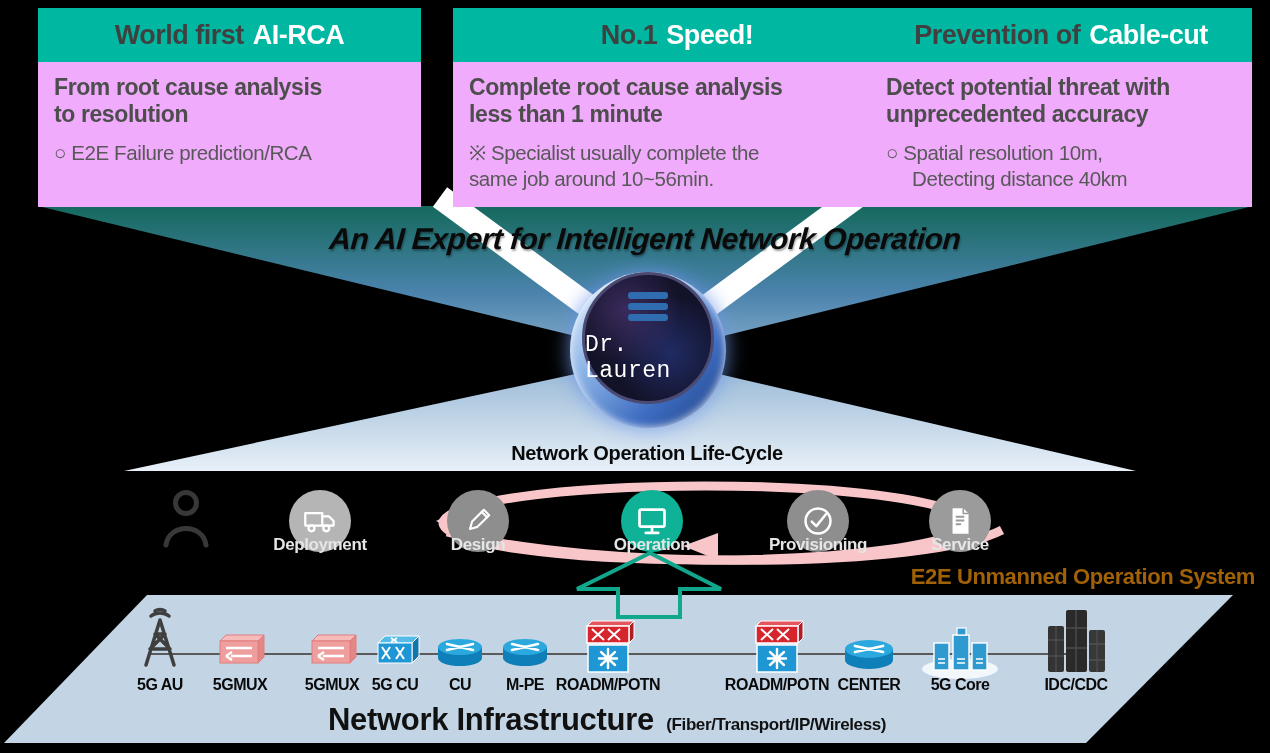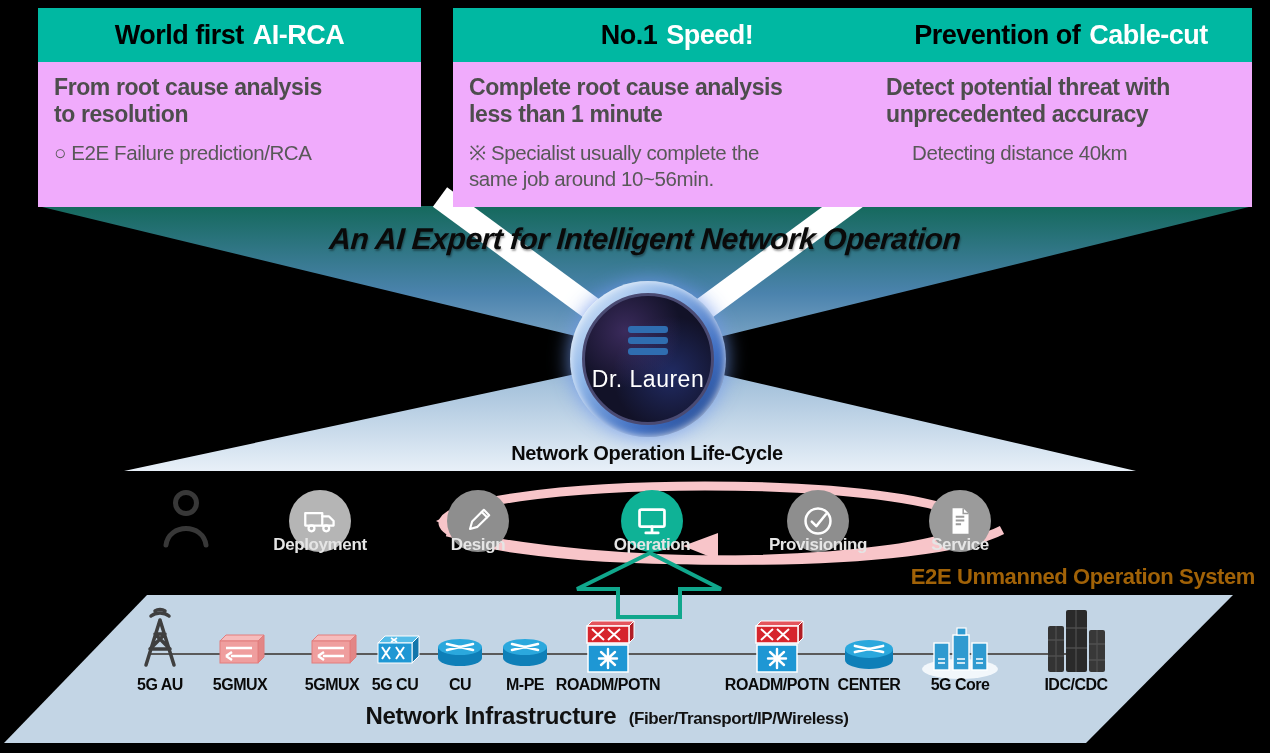--- a/index.html
+++ b/index.html
@@ -6,40 +6,40 @@
   .stage{position:relative;width:1270px;height:753px;background:#000;overflow:hidden;
          font-family:"Liberation Sans",sans-serif;}
 
   
   .card{position:absolute;top:8px;}
   .card-1{left:38px;width:383px;}
   .card-2{left:453px;width:448px;}
   .card-3{left:870px;width:382px;}
   .card-hd{height:54px;background:#00b8a2;color:#fff;display:flex;align-items:center;
            justify-content:center;gap:9px;font-size:27px;font-weight:bold;letter-spacing:-0.5px;}
-  .card-hd .red{color:#000000;}
+  .card-hd .red{color:#404040;}
   .card-bd{background:#f0abfc;height:145px;box-sizing:border-box;padding:12px 16px 0 16px;}
   .card-heading{font-size:23px;font-weight:bold;color:#4d4d4d;line-height:1.18;letter-spacing:-0.4px;}
   .card-bullet{margin-top:12px;font-size:20.5px;color:#585858;line-height:1.28;letter-spacing:-0.4px;}
   .indent2{padding-left:26px;}
 
   
   .scene{position:absolute;left:0;top:0;width:1270px;height:753px;}
 
   
   .tagline{position:absolute;left:250px;top:222px;width:790px;text-align:center;
            font-size:30px;font-weight:bold;font-style:italic;color:#0a0a0a;
            letter-spacing:-0.5px;transform:skewX(-4deg);
            text-shadow:1px 2px 2px rgba(0,0,0,0.35);}
 
   
-  .badge{position:absolute;left:570px;top:281px;width:156px;height:156px;border-radius:50%;
+  .badge{position:absolute;left:570px;top:272px;width:156px;height:156px;border-radius:50%;
          background:linear-gradient(135deg,#e8f3fd 0%,#8fb6e8 35%,#3d6cc0 70%,#1d3d7d 100%);
          box-shadow:0 0 20px rgba(110,150,235,.85), inset 0 0 8px rgba(255,255,255,.85);
-         display:flex;align-items:center;justify-content:center;}
+         display:flex;justify-content:center;font-family:Liberation Mono, monospace;}
   .badge-inner{width:126px;height:126px;border-radius:50%;border:3px solid #4a4a72;
          background:radial-gradient(circle at 32% 28%, rgba(120,80,170,.40), transparent 45%),
                     radial-gradient(circle at 68% 62%, rgba(60,90,210,.35), transparent 50%),
                     #121228;
          display:flex;flex-direction:column;align-items:center;justify-content:center;}
   .badge-bars{display:flex;flex-direction:column;gap:4px;margin-bottom:11px;}
   .badge-bars span{display:block;width:40px;height:7px;border-radius:3px;background:#2f6db0;}
   .badge-name{color:#fff;font-size:23px;letter-spacing:0.5px;}
 
   
@@ -53,21 +53,21 @@
   .c-operation{background:#0fb296;} .c-provisioning{background:#8e8e8e;}
   .c-service{background:#9b9b9b;}
 
   .e2e{position:absolute;left:905px;top:564px;width:350px;text-align:right;
        font-size:22px;font-weight:bold;color:#a16207;letter-spacing:-0.4px;}
 
   
   .node-label{position:absolute;top:676px;width:130px;text-align:center;
               font-size:16px;font-weight:bold;color:#0a0a0a;letter-spacing:-0.5px;}
   .infra-title{position:absolute;left:307px;top:702px;width:600px;text-align:center;color:#111;}
-  .infra-title .big{font-size:24px;font-weight:bold;letter-spacing:-0.3px;}
+  .infra-title .big{font-size:31px;font-weight:bold;letter-spacing:-0.3px;}
   .infra-title .small{font-size:17px;font-weight:bold;letter-spacing:-0.4px;margin-left:8px;}
 </style>
 </head>
 <body>
 
 <div class="stage">
 
   <svg class="scene" viewBox="0 0 1270 753">
     <defs>
       <linearGradient id="funnel" gradientUnits="userSpaceOnUse" x1="0" y1="206" x2="0" y2="471">
@@ -222,20 +222,21 @@
     <div class="card-hd">
       <span class="red">Prevention of</span>
       <span>Cable-cut</span>
     </div>
     <div class="card-bd">
       <div class="card-heading">
         <div>Detect potential threat with</div>
         <div>unprecedented accuracy</div>
       </div>
       <div class="card-bullet">
+        <div>○ Spatial resolution 10m,</div>
         <div class="indent2">Detecting distance 40km</div>
       </div>
     </div>
   </div>
 
   <div class="tagline">An AI Expert for Intelligent Network Operation</div>
 
   <div class="badge">
     <div class="badge-inner">
       <div class="badge-bars">

